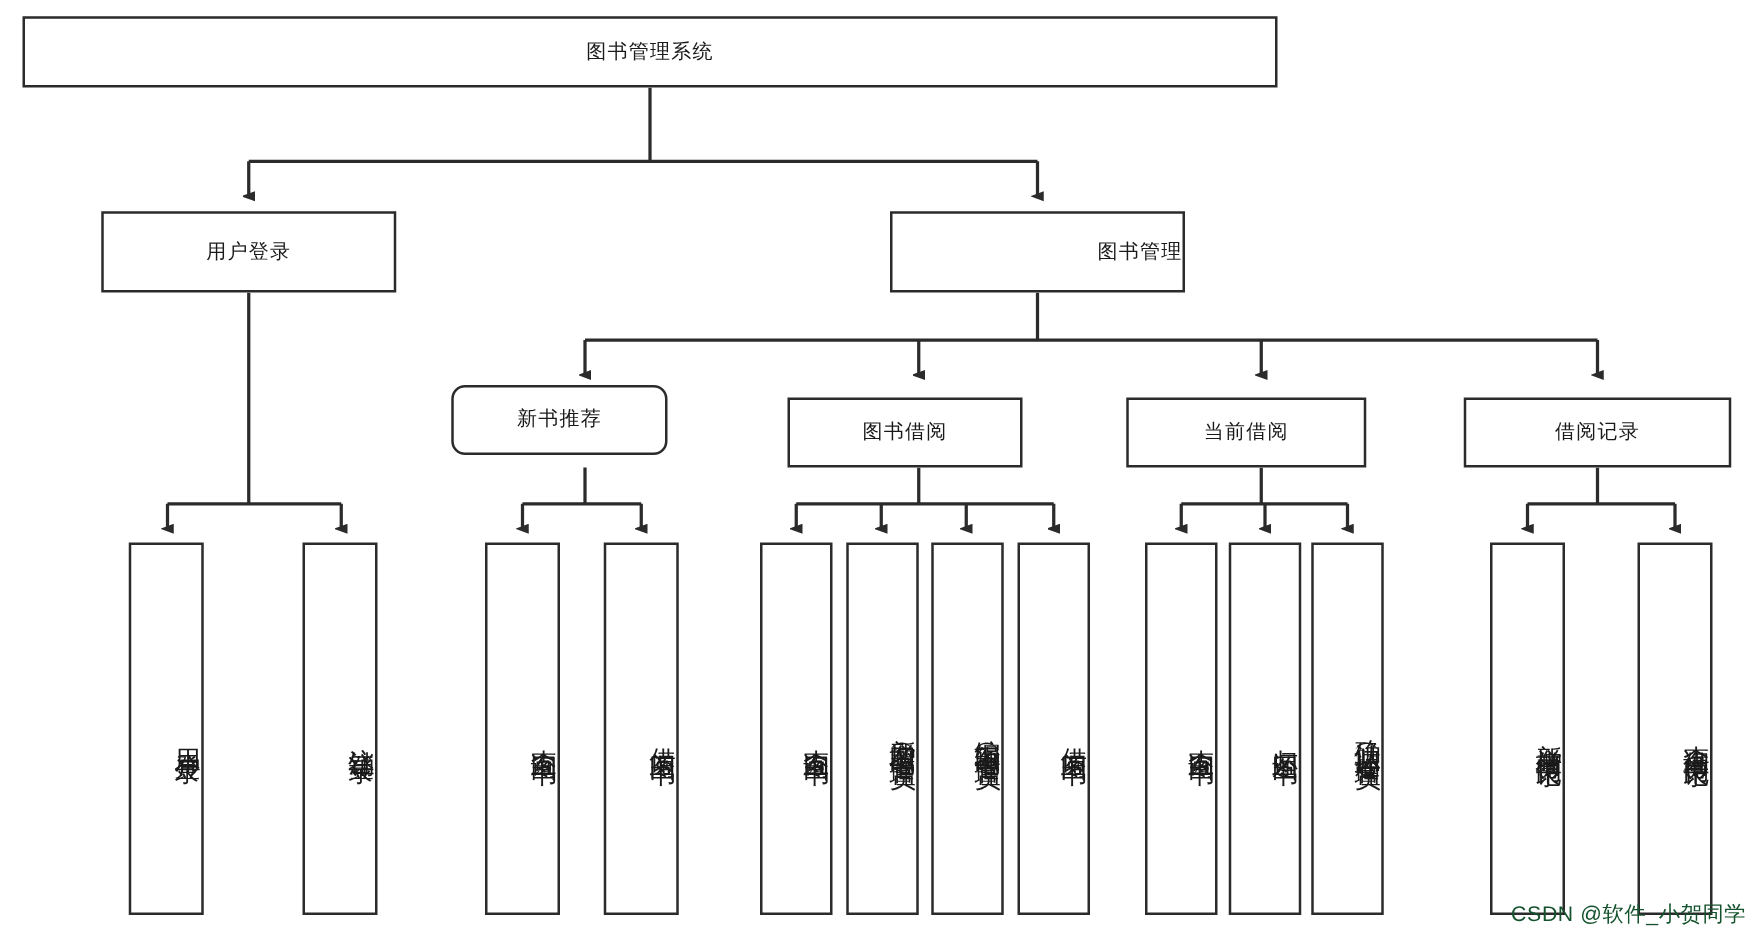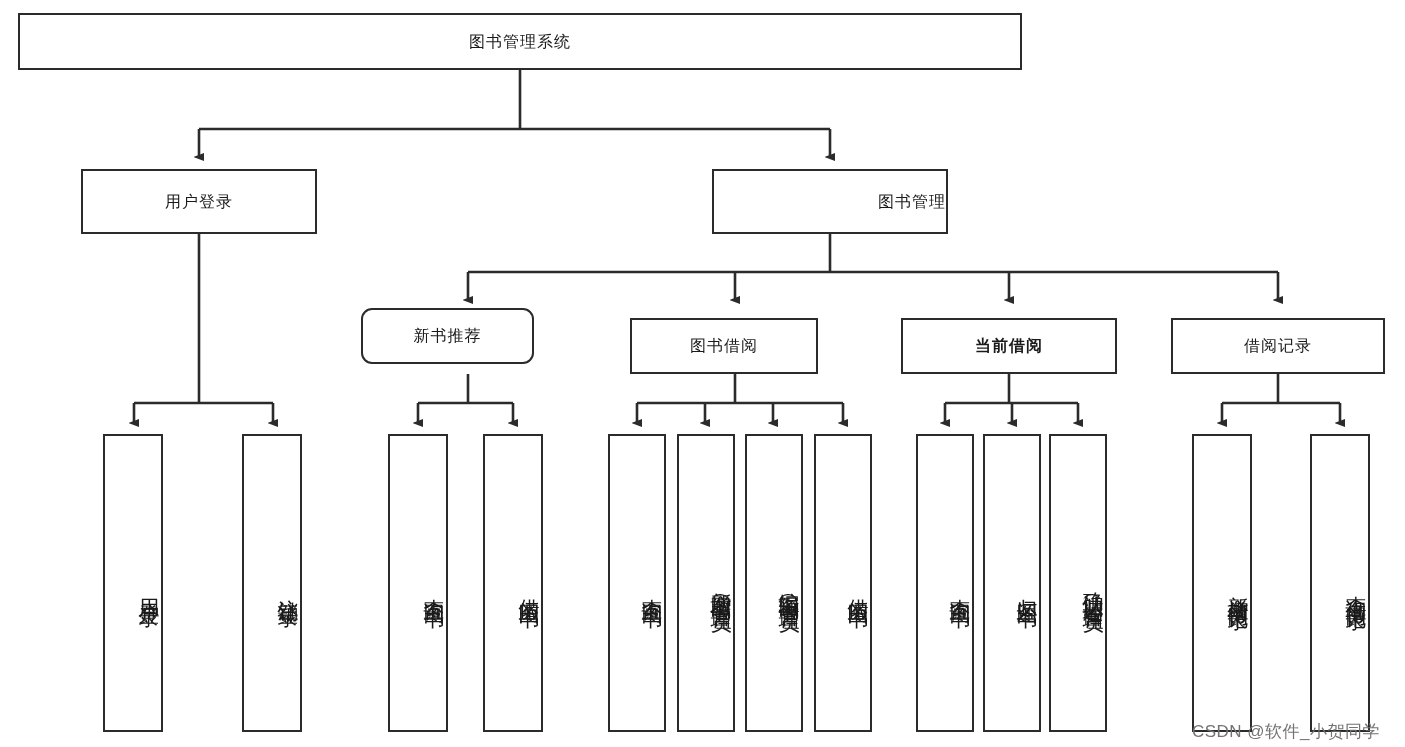--- a/index.html
+++ b/index.html
@@ -30,24 +30,24 @@
     text-orientation:upright;
     font-size:21px;
     letter-spacing:3px;
     line-height:1.15;
     padding-top:10px;
     align-items:flex-start;
     justify-content:center;
   }
   #watermark{
     position:absolute;
-    right:25px;
+    right:8px;
     bottom:4px;
     font-size:17px;
-    color:#737373;
+    color:#14532d;
     letter-spacing:0.5px;
     white-space:nowrap;
     pointer-events:none;
     margin-top:11px;
   }
 </style>
 </head>
 <body>
 
 <div id="stage">
@@ -112,21 +112,21 @@
   <div class="node horiz" style="left:712px;top:169px;width:236px;height:65px;justify-content:flex-end;">
     <span>图书管理</span>
   </div>
 
   <div class="node horiz" style="left:361px;top:308px;width:173px;height:56px;border-radius:11px;">
     <span>新书推荐</span>
   </div>
   <div class="node horiz" style="left:630px;top:318px;width:188px;height:56px;">
     <span>图书借阅</span>
   </div>
-  <div class="node horiz" style="left:901px;top:318px;width:216px;height:56px;font-weight:bold;">
+  <div class="node horiz" style="left:901px;top:318px;width:192px;height:56px;">
     <span>当前借阅</span>
   </div>
   <div class="node horiz" style="left:1171px;top:318px;width:214px;height:56px;">
     <span>借阅记录</span>
   </div>
 
   <div class="node vert" style="left:103px;top:434px;width:60px;height:298px;">
     <span>用户登录</span>
   </div>
   <div class="node vert" style="left:242px;top:434px;width:60px;height:298px;">

